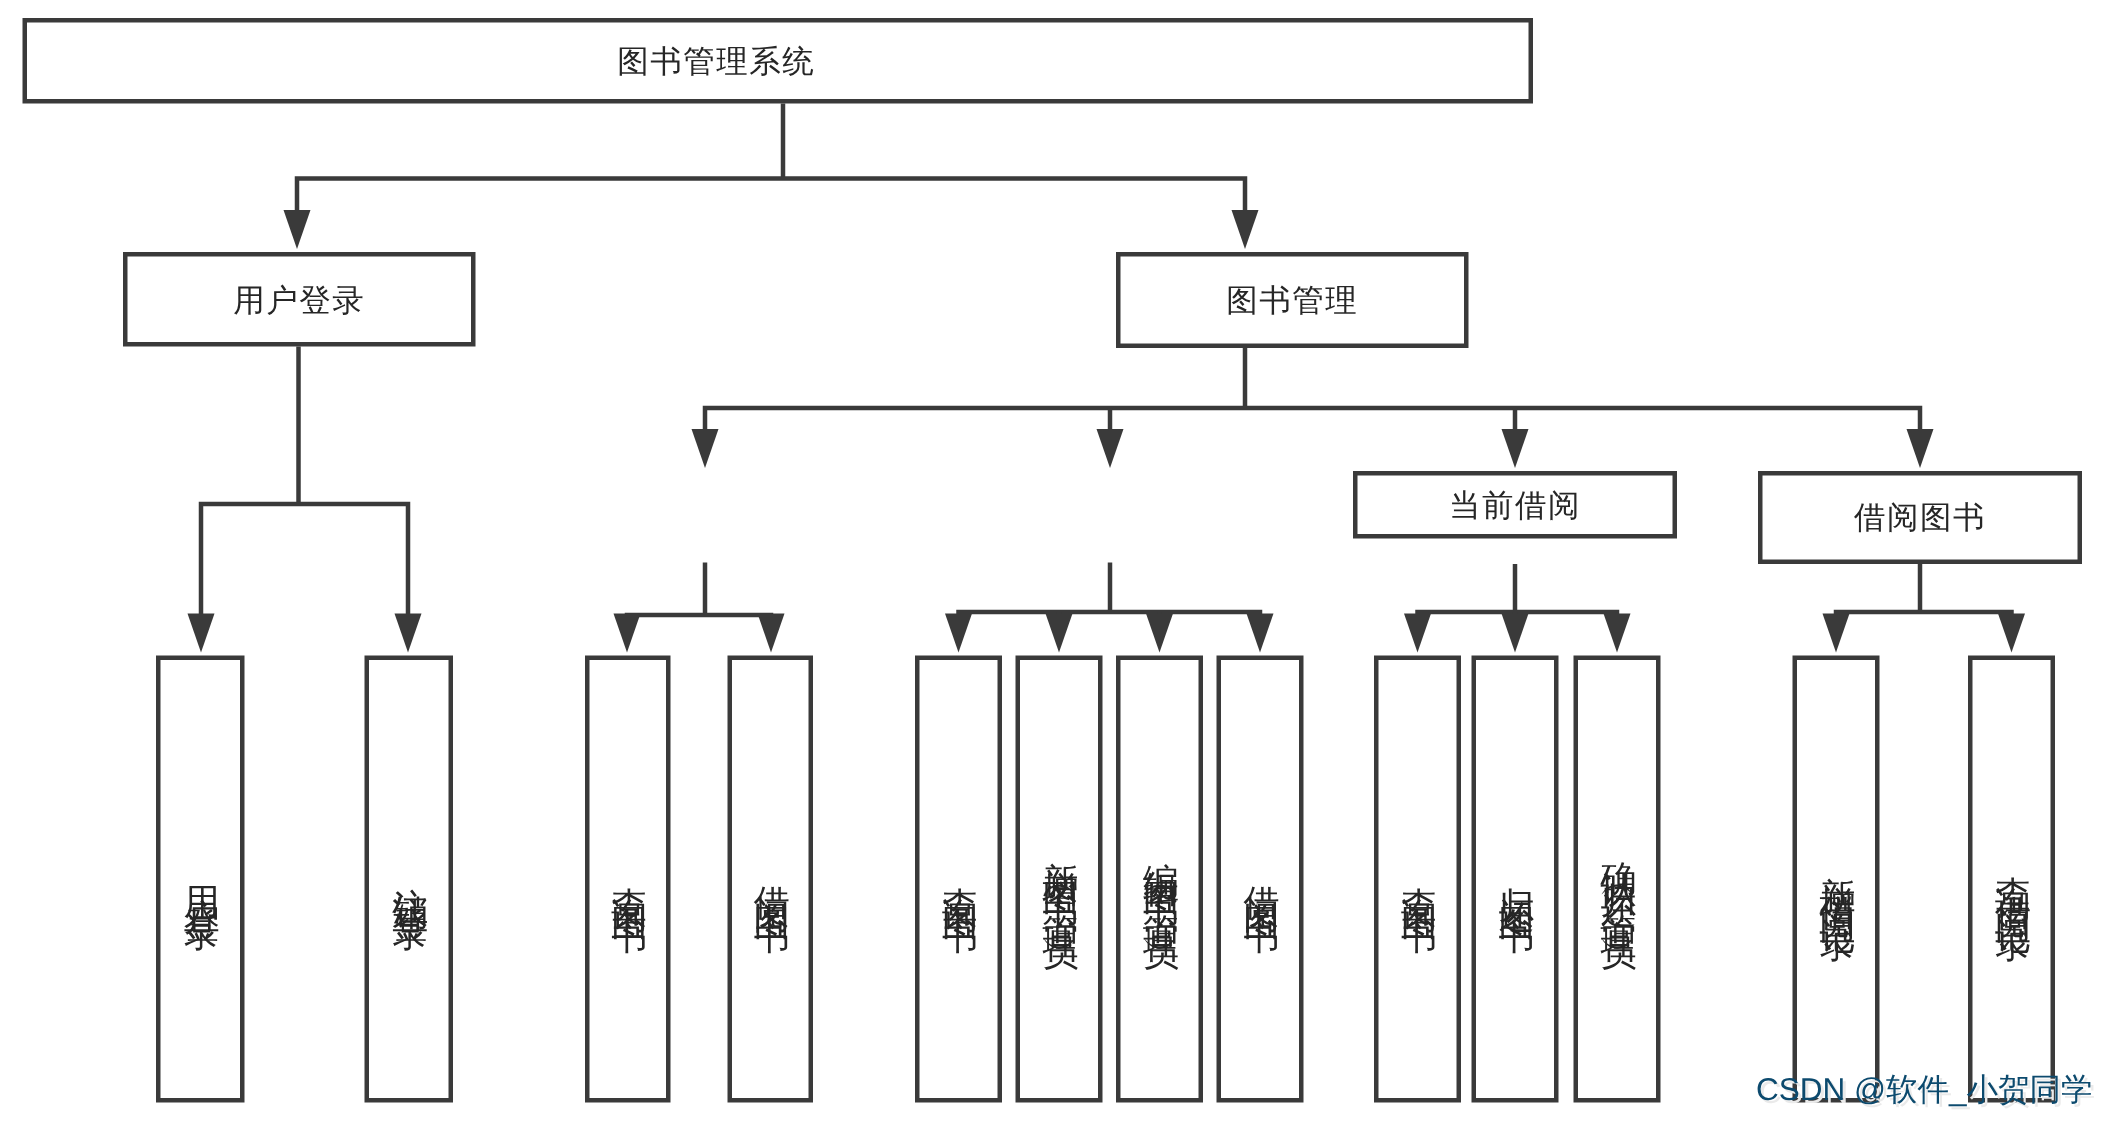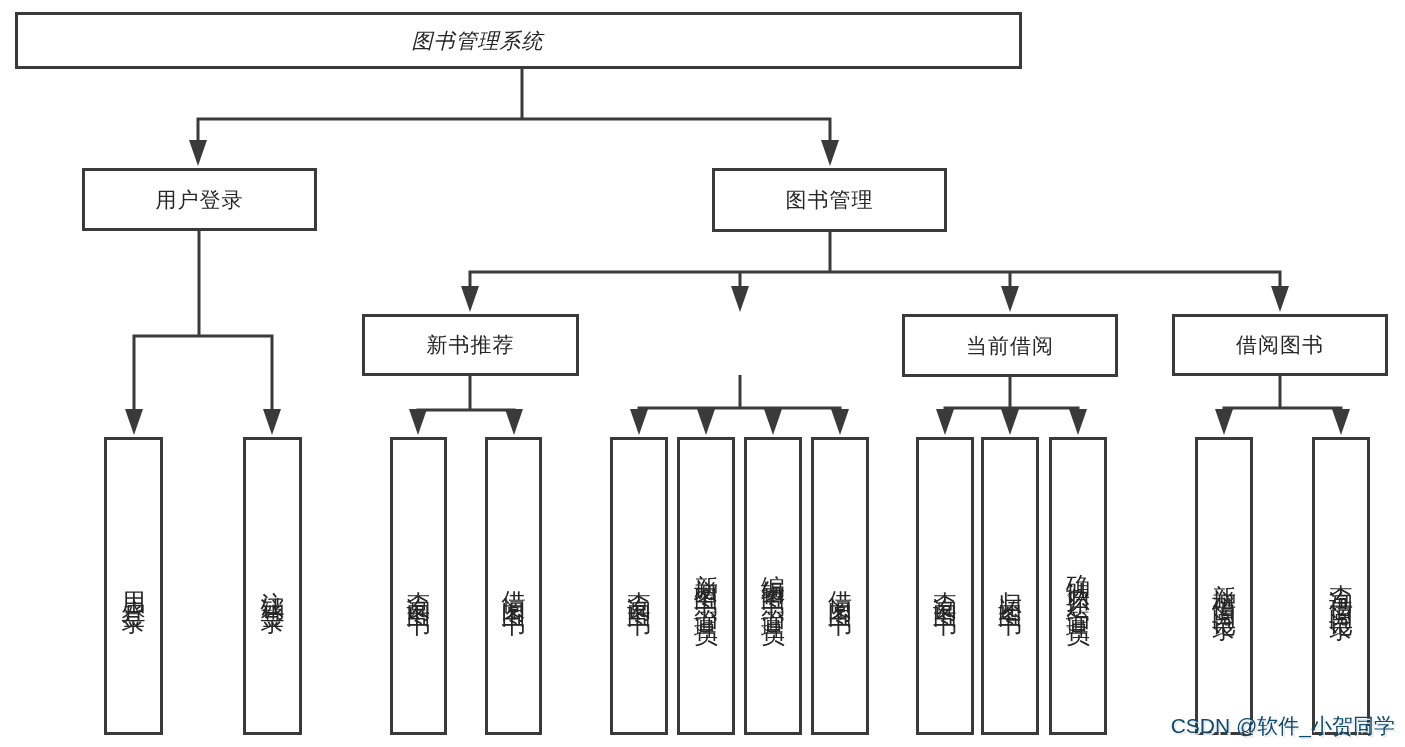--- a/index.html
+++ b/index.html
@@ -22,21 +22,21 @@
     color:#262626;
     z-index:1;
   }
   .h{font-size:21px;letter-spacing:1px;}
   .v{
     writing-mode:vertical-rl;
     text-orientation:mixed;
     font-size:24px;
     letter-spacing:7px;
   }
-  .root-box{padding-right:82px;font-style:italic;}
+  .root-box{padding-right:82px;}
   .watermark{
     position:absolute;
     right:10px;
     bottom:7px;
     font-size:21px;
     color:#0c4a6e;
     text-shadow:2px 2px 0 #eaeaea;
     z-index:2;
     white-space:nowrap;
   }
@@ -87,24 +87,23 @@
       <polygon points="1001,409 1019,409 1010,435"></polygon>
       <polygon points="1069,409 1087,409 1078,435"></polygon>
       <polygon points="1215,409 1233,409 1224,435"></polygon>
       <polygon points="1332,409 1350,409 1341,435"></polygon>
     </g>
   </svg>
 
   <div class="box h root-box" style="left:15px;top:12px;width:1007px;height:57px">图书管理系统</div>
 
   <div class="box h" style="left:82px;top:168px;width:235px;height:63px">用户登录</div>
-  <div class="box h" style="left:712px;top:168px;width:235px;height:64px">图书管理</div>
+  <div class="box h" style="left:744px;top:168px;width:235px;height:64px">图书管理</div>
 
-  <div class="box h" style="left:362px;top:314px;width:217px;height:62px">新书推荐</div>
-  <div class="box h" style="left:902px;top:314px;width:216px;height:63px">当前借阅</div>
+  <div class="box h" style="left:902px;top:314px;width:216px;height:45px">当前借阅</div>
   <div class="box h" style="left:1172px;top:314px;width:216px;height:62px">借阅图书</div>
 
   <div class="box v" style="left:104px;top:437px;width:59px;height:298px">用户登录</div>
   <div class="box v" style="left:243px;top:437px;width:59px;height:298px">注销登录</div>
 
   <div class="box v" style="left:390px;top:437px;width:57px;height:298px">查询图书</div>
   <div class="box v" style="left:485px;top:437px;width:57px;height:298px">借阅图书</div>
 
   <div class="box v" style="left:610px;top:437px;width:58px;height:298px">查询图书</div>
   <div class="box v" style="left:677px;top:437px;width:58px;height:298px">新增图书（管理员）</div>

